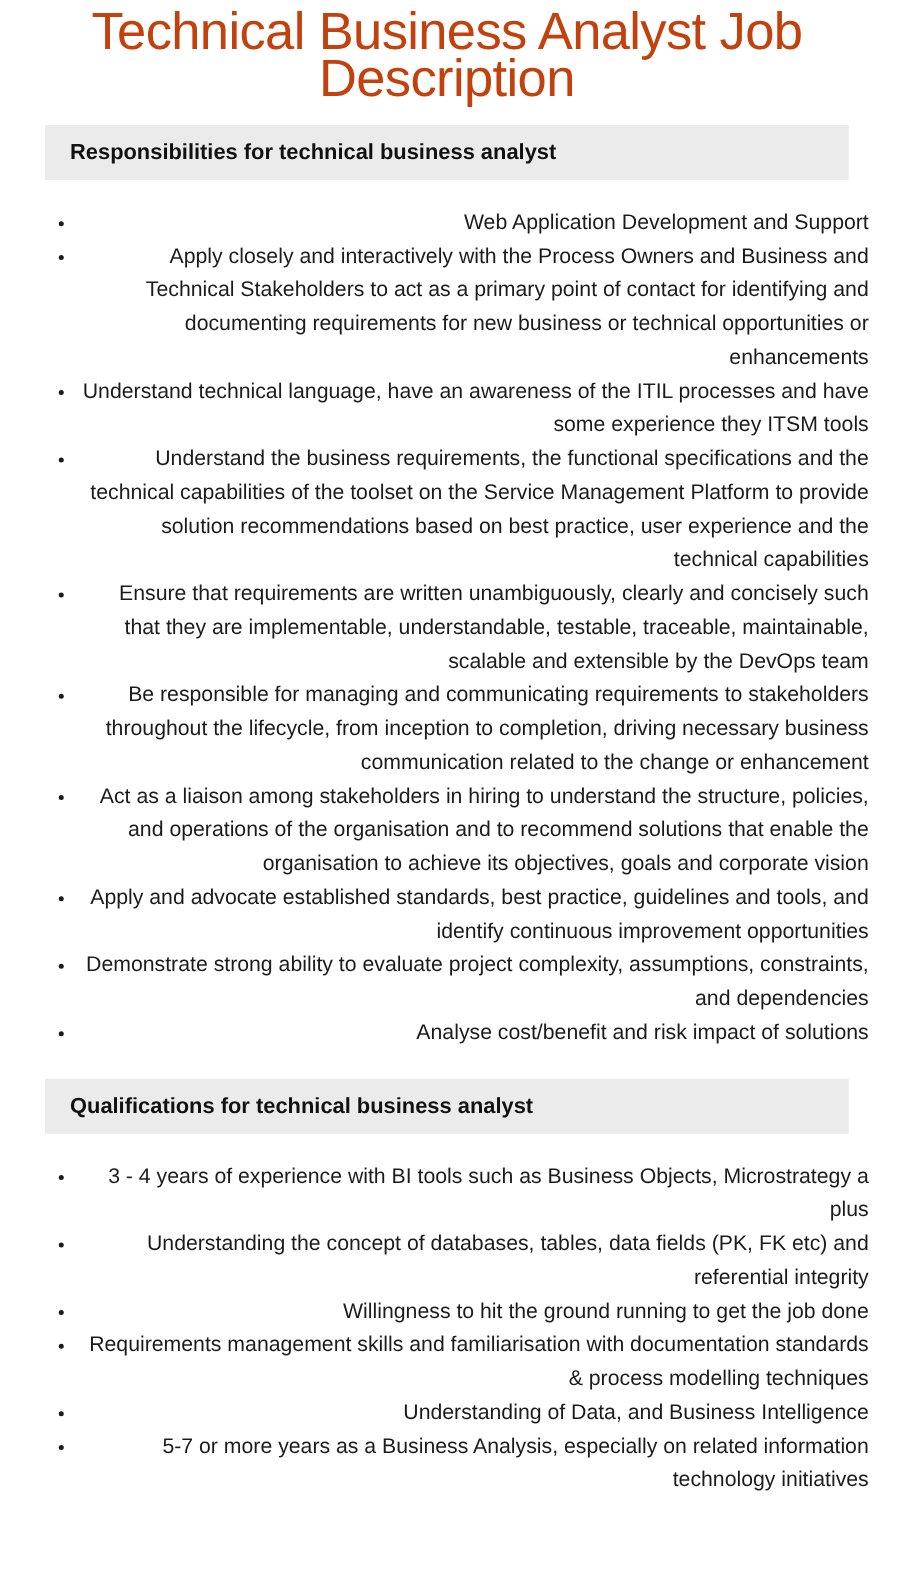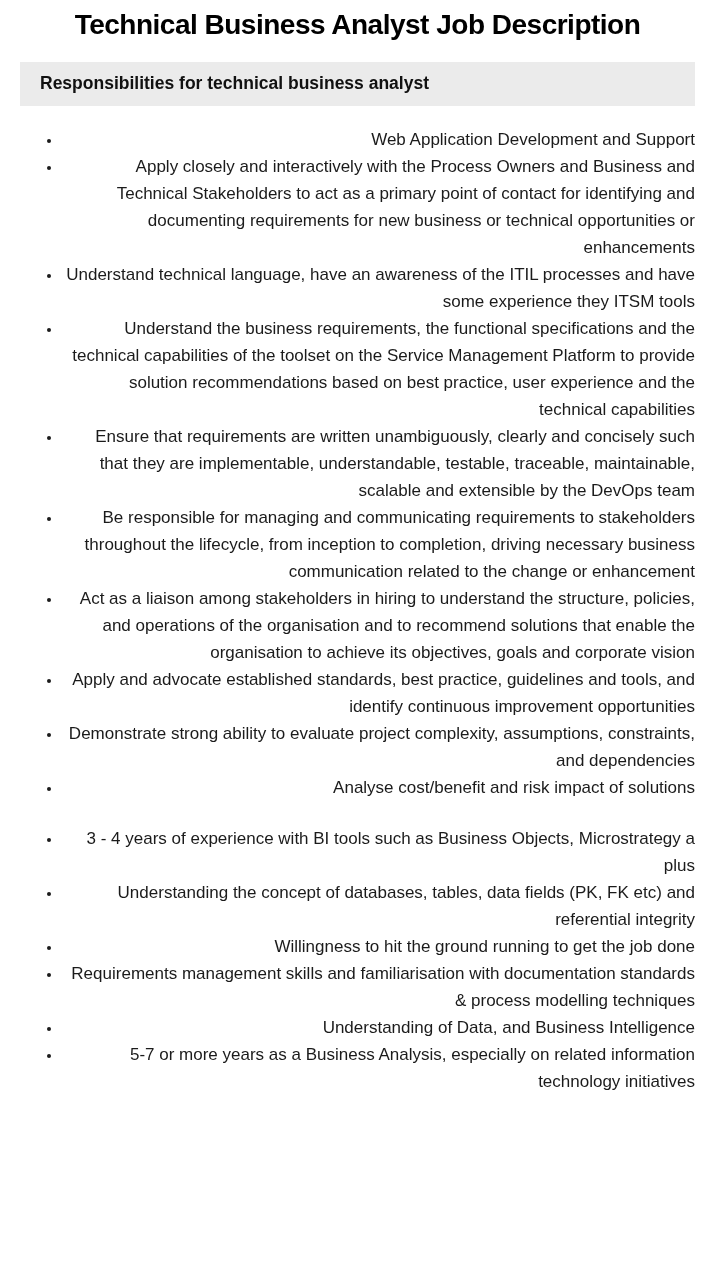--- a/index.html
+++ b/index.html
@@ -13,38 +13,38 @@
     color: #1b1b1b;
     -webkit-font-smoothing: antialiased;
   }
   .page {
     box-sizing: border-box;
     width: 720px;
     min-height: 1272px;
     padding: 6px 25px 20px 20px;
   }
   .page-title {
-    font-size: 28px;
-    font-weight: 700;
-    color: #000000;
+    font-size: 42px;
+    font-weight: 400;
+    color: #c2410c;
     text-align: center;
     letter-spacing: -0.5px;
     line-height: 38px;
     margin: 0 0 18px 0;
   }
   .intro {
     font-size: 17px;
     line-height: 27px;
     margin: 0 0 12px 0;
   }
   .section-bar {
     box-sizing: border-box;
     background: #ebebeb;
     padding: 11px 20px 12px 20px;
-    margin: 0;
+    margin: 16px;
   }
   .section-bar .section-heading {
     font-size: 17.5px;
     font-weight: 700;
     color: #111111;
     line-height: 21px;
   }
   ul.item-list {
     margin: 20px 0 24px 0;
     padding: 0 0 0 42px;
@@ -78,20 +78,23 @@
     <li>Understand technical language, have an awareness of the ITIL processes and have some experience they ITSM tools</li>
     <li>Understand the business requirements, the functional specifications and the technical capabilities of the toolset on the Service Management Platform to provide solution recommendations based on best practice, user experience and the technical capabilities</li>
     <li>Ensure that requirements are written unambiguously, clearly and concisely such that they are implementable, understandable, testable, traceable, maintainable, scalable and extensible by the DevOps team</li>
     <li>Be responsible for managing and communicating requirements to stakeholders throughout the lifecycle, from inception to completion, driving necessary business communication related to the change or enhancement</li>
     <li>Act as a liaison among stakeholders in hiring to understand the structure, policies, and operations of the organisation and to recommend solutions that enable the organisation to achieve its objectives, goals and corporate vision</li>
     <li>Apply and advocate established standards, best practice, guidelines and tools, and identify continuous improvement opportunities</li>
     <li>Demonstrate strong ability to evaluate project complexity, assumptions, constraints, and dependencies</li>
     <li>Analyse cost/benefit and risk impact of solutions</li>
   </ul>
 
+  <div class="section-bar">
+    <span class="section-heading">Qualifications for technical business analyst</span>
+  </div>
 
   <ul class="item-list">
     <li>3 - 4 years of experience with BI tools such as Business Objects, Microstrategy a plus</li>
     <li>Understanding the concept of databases, tables, data fields (PK, FK etc) and referential integrity</li>
     <li>Willingness to hit the ground running to get the job done</li>
     <li>Requirements management skills and familiarisation with documentation standards &amp; process modelling techniques</li>
     <li>Understanding of Data, and Business Intelligence</li>
     <li>5-7 or more years as a Business Analysis, especially on related information technology initiatives</li>
   </ul>
 

